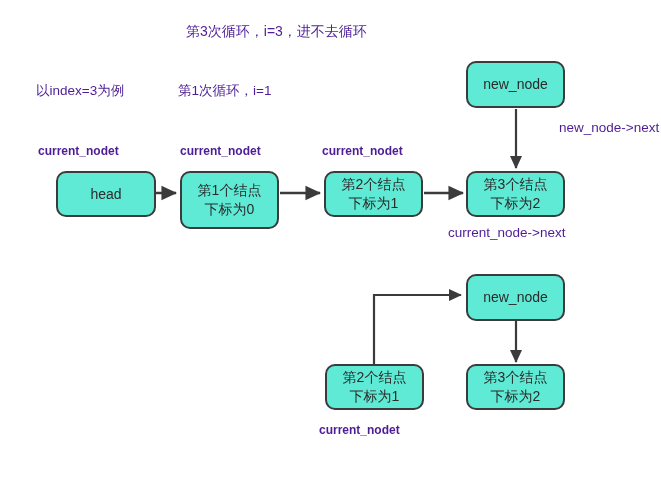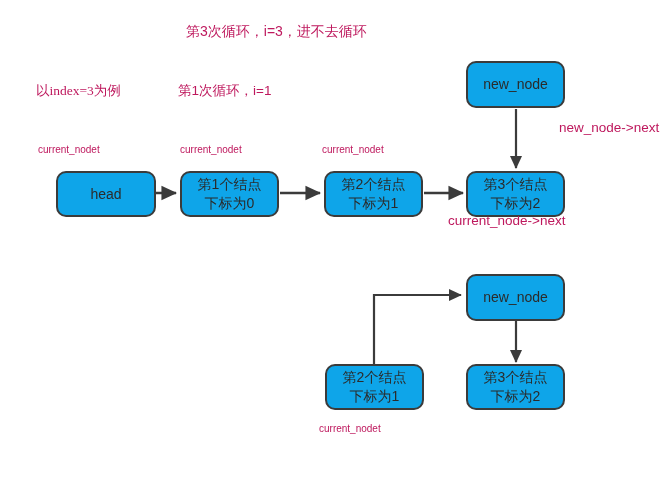--- a/index.html
+++ b/index.html
@@ -24,48 +24,49 @@
   #svg-layer {
     position: absolute;
     left: 0; top: 0;
     width: 661px;
     height: 482px;
     pointer-events: none;
   }
   .node-box {
     position: absolute;
     box-sizing: border-box;
-    background: #0ea5e9;
+    background: #5eead4;
     border: 2px solid #3b3b3b;
     border-radius: 10px;
     display: flex;
     flex-direction: column;
     align-items: center;
     justify-content: center;
     line-height: 1.35;
     font-size: 14px;
     color: #2b2b2b;
     z-index: 2;
   }
   .node-box .line {
     display: block;
     white-space: nowrap;
   }
   .free-label {
     position: absolute;
     white-space: nowrap;
     font-size: 13.5px;
-    color: #be185d;
+    color: #4c1d95;
     z-index: 3;
   }
   .title-label {
     font-size: 14px;
   }
   .cn-label {
-    font-size: 10px;
+    font-size: 12px;
+    font-weight: bold;
   }
 </style>
 </head>
 <body>
 
 <div id="canvas">
 
   <svg id="svg-layer" viewBox="0 0 661 482" xmlns="http://www.w3.org/2000/svg">
     <defs>
       <marker id="arrowhead" markerWidth="7" markerHeight="7" refX="5.6" refY="3" orient="auto" markerUnits="strokeWidth">
@@ -81,35 +82,35 @@
 
     <line x1="516" y1="109" x2="516" y2="168" stroke="#3b3b3b" stroke-width="2.2" marker-end="url(#arrowhead)"></line>
 
     <path d="M374,364 L374,295 L461,295" fill="none" stroke="#3b3b3b" stroke-width="2.2" marker-end="url(#arrowhead)"></path>
 
     <line x1="516" y1="321" x2="516" y2="362" stroke="#3b3b3b" stroke-width="2.2" marker-end="url(#arrowhead)"></line>
   </svg>
 
   <div class="free-label title-label" style="left:186px; top:23px;">第3次循环，i=3，进不去循环</div>
 
-  <div class="free-label" style="left:36px; top:82px;font-family:Liberation Serif, serif;">以index=3为例</div>
+  <div class="free-label" style="left:36px; top:82px;">以index=3为例</div>
   <div class="free-label" style="left:178px; top:82px;text-align:center;">第1次循环，i=1</div>
 
   <div class="free-label cn-label" style="left:38px; top:144px;">current_nodet</div>
   <div class="free-label cn-label" style="left:180px; top:144px;">current_nodet</div>
   <div class="free-label cn-label" style="left:322px; top:144px;">current_nodet</div>
 
   <div class="free-label" style="left:521px; top:120px;margin-left:38px;">new_node-&gt;next</div>
-  <div class="free-label" style="left:448px; top:213px;">current_node-&gt;next</div>
+  <div class="free-label" style="left:448px; top:225px;">current_node-&gt;next</div>
 
   <div class="node-box" style="left:36px; top:171px; width:100px; height:46px;margin-left:20px;">
     <span class="line">head</span>
   </div>
 
-  <div class="node-box" style="left:180px; top:171px; width:99px; height:46px;">
+  <div class="node-box" style="left:180px; top:171px; width:99px; height:58px;">
     <span class="line">第1个结点</span>
     <span class="line">下标为0</span>
   </div>
 
   <div class="node-box" style="left:324px; top:171px; width:99px; height:46px;">
     <span class="line">第2个结点</span>
     <span class="line">下标为1</span>
   </div>
 
   <div class="node-box" style="left:466px; top:171px; width:99px; height:46px;">

